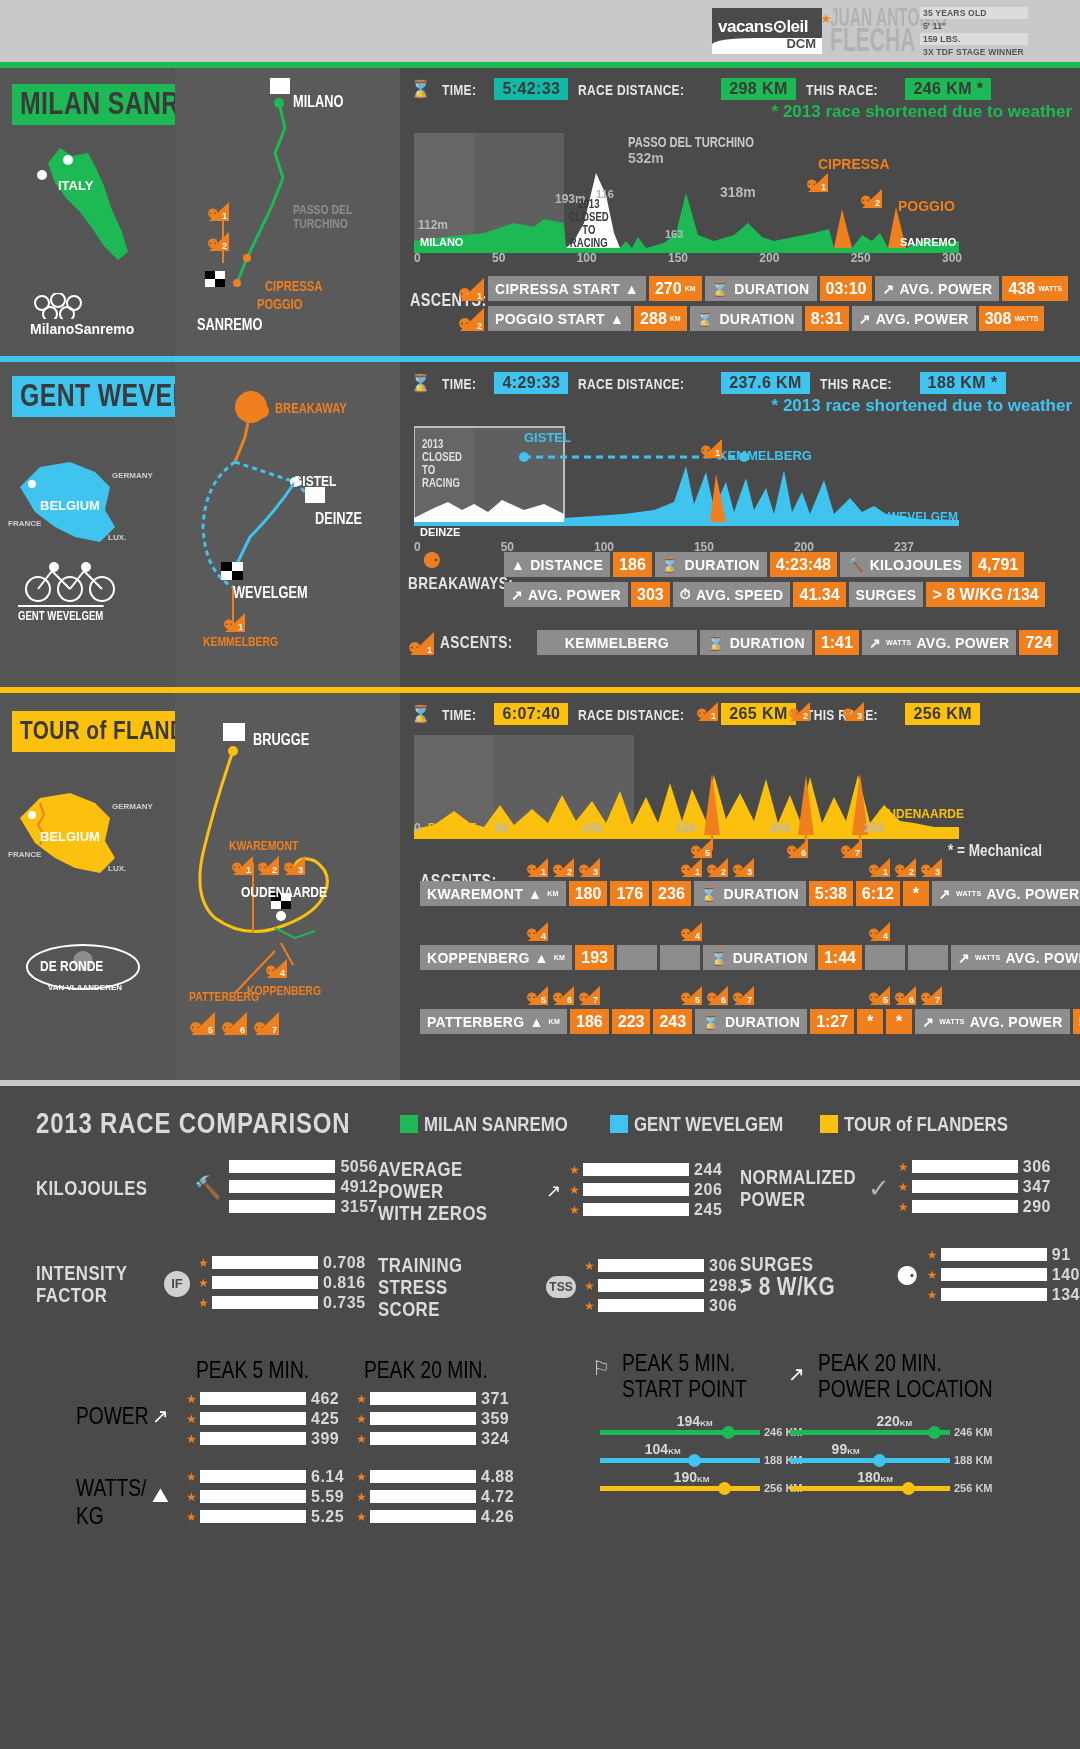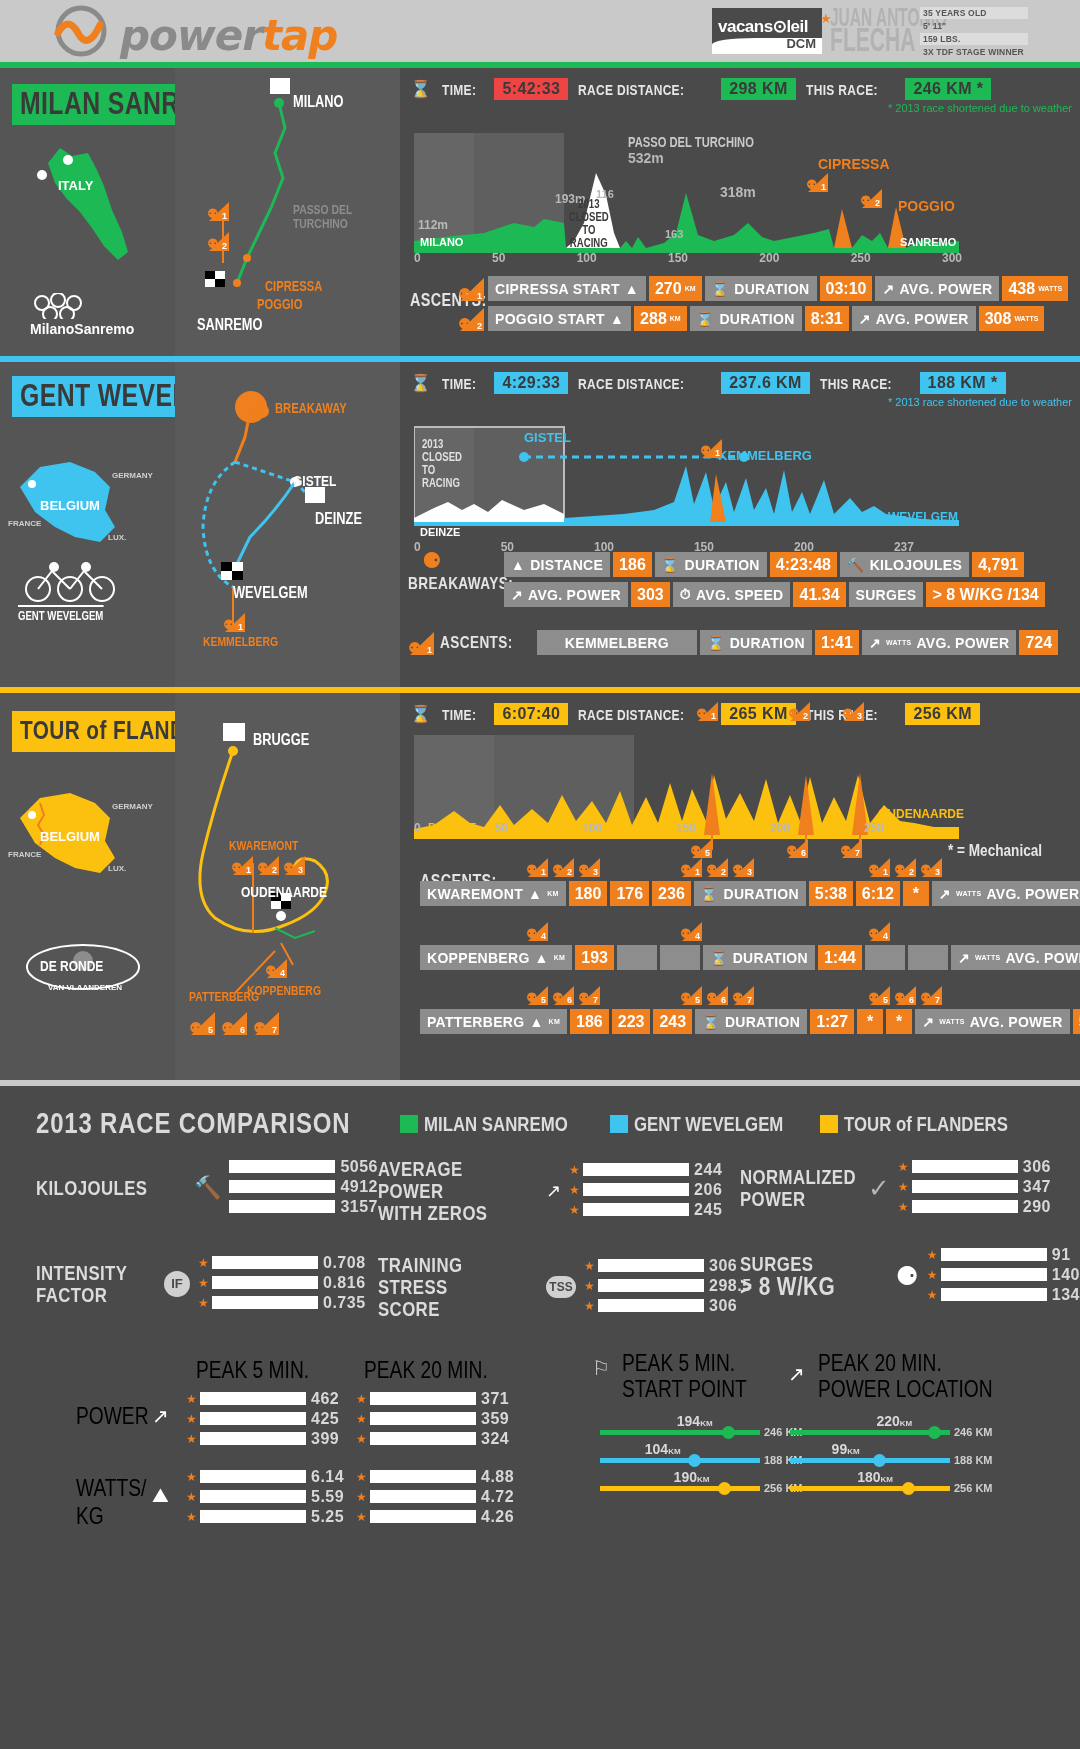--- a/index.html
+++ b/index.html
@@ -47,21 +47,21 @@
      letter-spacing:0.5px; white-space:nowrap; }
   .race-title.small { font-size:26px; }
 
   .cond { font-family:"Liberation Sans Narrow","Liberation Sans",sans-serif;
      transform:scaleX(0.80); transform-origin:left center; display:inline-block; }
 
   
   .headline { position:absolute; left:10px; top:10px; display:flex; align-items:center;
      gap:10px; font-size:15px; color:#d8d8d8; font-weight:bold; letter-spacing:0.4px;}
   .headline .val { padding:2px 8px; color:#3a3a3a; font-weight:bold; font-size:16px;}
-  .note { position:absolute; right:8px; top:34px; font-size:11px; font-weight:normal;margin-left:40px;}
+  .note { position:absolute; right:8px; top:34px; font-size:17px; font-weight:bold;margin-left:40px;}
 
   .axislabel { position:absolute; font-size:12px; color:#b9b9b9; font-weight:bold;
      font-family:"Liberation Sans Narrow","Liberation Sans",sans-serif;}
 
   
   .pillrow { display:flex; align-items:stretch; gap:3px; height:25px; }
   .pill { background:#8d8d8d; color:#fff; display:flex; align-items:center; gap:5px;
      padding:0 7px; font-size:14px; font-weight:bold; letter-spacing:0.3px;
      font-family:"Liberation Sans Narrow","Liberation Sans",sans-serif; white-space:nowrap;}
   .ov { background:#f07f1e; color:#fff; display:flex; align-items:center; justify-content:center;
@@ -115,27 +115,20 @@
 
   .sep { width:100%; height:6px; background:#c9c9c9; }
   svg { display:block; }
 </style>
 </head>
 <body>
 
 <div class="page">
 
   <div class="header">
-    <div class="logo">
-      <svg width="62" height="52" viewBox="0 0 62 52">
-        <circle cx="31" cy="26" r="23" fill="none" stroke="#8a8a8a" stroke-width="5"></circle>
-        <path d="M8 28 Q18 10 28 28 Q38 46 50 20" fill="none" stroke="#f07f1e" stroke-width="7" stroke-linecap="round"></path>
-      </svg>
-      <div class="lt"><span class="lt2">power</span><span>tap</span></div>
-    </div>
 
     <div class="teamlogo">
       <div class="tl1">vacans⊙leil</div>
       <div class="swoosh"></div>
       <div class="tl2">DCM</div>
     </div>
 
     <div class="starhdr">★</div>
     <div class="ridername">
       <span>JUAN ANTONIO</span><br>
@@ -194,21 +187,21 @@
       </div>
       <div style="position:absolute;left:32px;top:163px;">
         <div class="kom"><div class="tri"></div><div class="bike">⚉</div><div class="num">2</div></div>
       </div>
     </div>
 
     <div class="col-data">
       <div class="headline">
         <span style="color:#1db954;font-size:17px">⌛</span>
         <span class="lbl cond">TIME:</span>
-        <span class="val" style="background:#ef4444">5:42:33</span>
+        <span class="val" style="background:#14b8a6">5:42:33</span>
         <span class="lbl cond">RACE DISTANCE:</span>
         <span class="val" style="background:#1db954">298 KM</span>
         <span class="lbl cond">THIS RACE:</span>
         <span class="val" style="background:#1db954">246 KM *</span>
       </div>
       <div class="note" style="color:#1db954">* 2013 race shortened due to weather</div>
 
       <svg width="560" height="150" style="position:absolute;left:14px;top:55px">
         <rect x="0" y="10" width="150" height="115" fill="#5f5f5f"></rect>
         <rect x="0" y="10" width="60" height="115" fill="#666"></rect>

